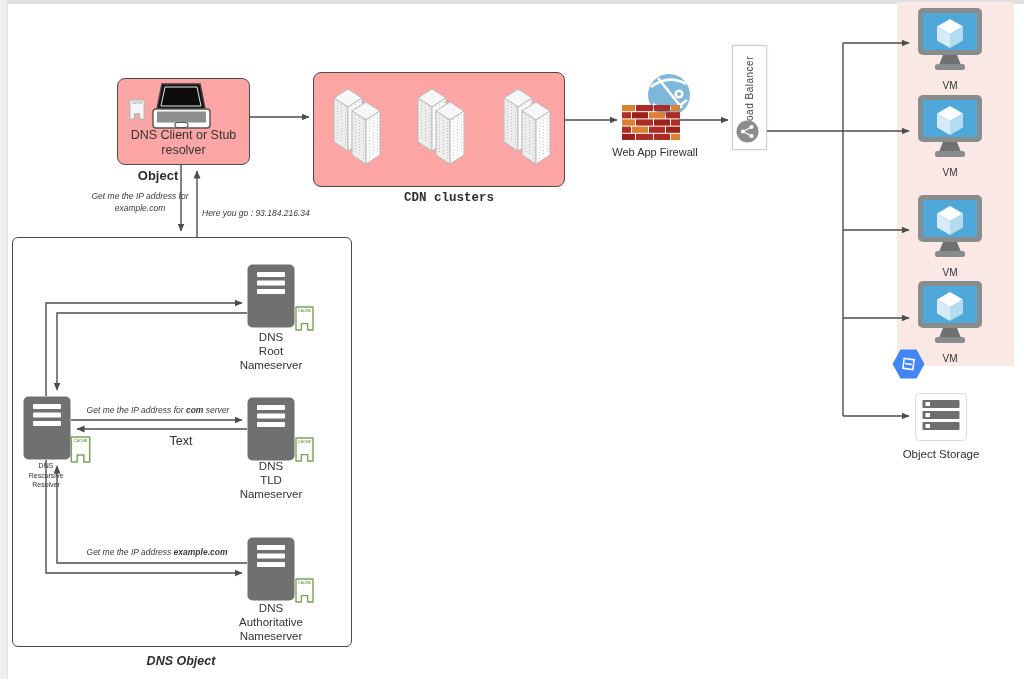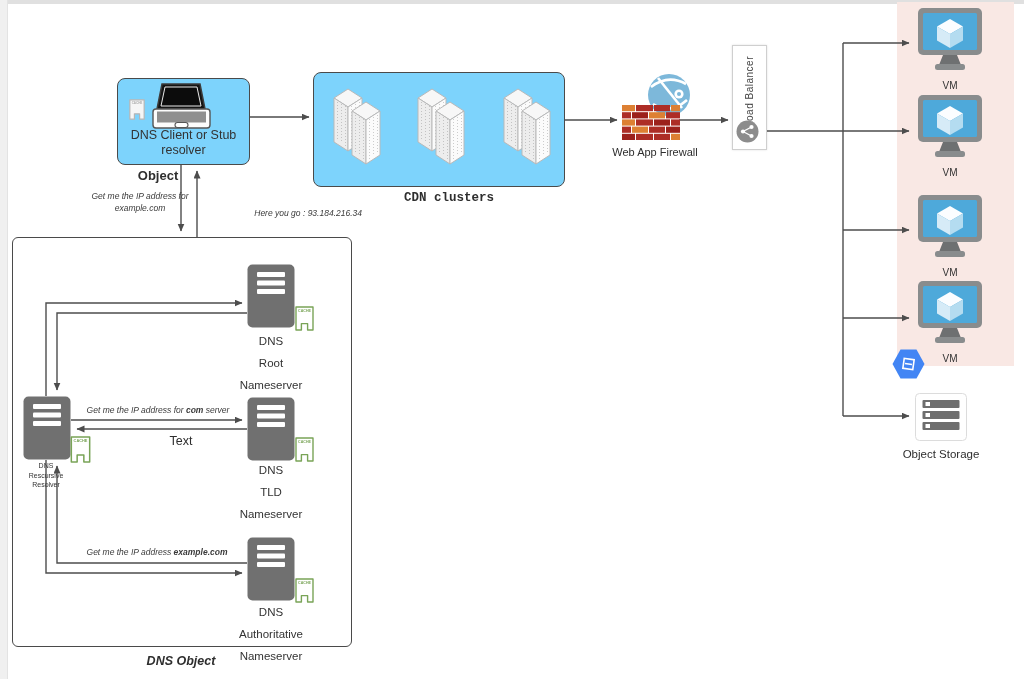--- a/index.html
+++ b/index.html
@@ -3,27 +3,27 @@
 <meta charset="utf-8">
 <style>
   html,body{margin:0;padding:0;background:#fff;}
   .stage{position:relative;width:1024px;height:679px;background:#fff;overflow:hidden;
          font-family:"Liberation Sans",sans-serif;color:#333;}
   .abs{position:absolute;}
   .edge-top{left:0;top:0;width:1024px;height:4px;background:#e0e0e0;}
   .edge-left{left:0;top:0;width:7px;height:679px;background:#f0f0f0;border-right:1px solid #e3e3e3;}
   .pink-panel{left:897px;top:2px;width:117px;height:364px;background:#f9e8e4;}
   .wires{left:0;top:0;width:1024px;height:679px;pointer-events:none;}
-  .node-box{border:1.6px solid #4a4a4a;border-radius:8px;background:#7dd3fc;}
+  .node-box{border:1.6px solid #4a4a4a;border-radius:8px;background:#fca5a5;}
   .caption{color:#2e2e2e;text-align:center;}
   .bold{font-weight:bold;}
   .italic{font-style:italic;}
   .msg{font-style:italic;font-size:8.5px;line-height:11.5px;color:#3a3a3a;text-align:center;white-space:pre-line;}
   .msg b{font-style:italic;}
-  .node-label{font-size:11.5px;line-height:22px;text-align:center;white-space:pre-line;color:#333;}
+  .node-label{font-size:11.5px;line-height:14px;text-align:center;white-space:pre-line;color:#333;}
   .client-title{font-size:12.5px;line-height:15px;text-align:center;color:#333;}
   .lb-box{left:732px;top:45px;width:33px;height:103px;background:#fff;border:1px solid #cfcfcf;
           box-shadow:0 0 2px rgba(0,0,0,.12);display:flex;align-items:flex-start;justify-content:center;}
   .lb-label{writing-mode:vertical-rl;transform:rotate(180deg);font-size:10px;color:#444;margin-top:10px;letter-spacing:.5px;}
   .vm-label{font-size:10px;text-align:center;color:#333;}
   .resolver-label{font-size:7px;line-height:9.5px;text-align:center;white-space:pre-line;color:#333;}
   .dns-box{left:12px;top:237px;width:338px;height:408px;border:1.6px solid #4a4a4a;border-radius:6px;background:transparent;}
   svg text.cache-t{font-family:"Liberation Sans",sans-serif;font-weight:bold;}
 </style>
 </head>
@@ -264,21 +264,21 @@
   <svg class="abs" style="left:295px;top:578px" width="19" height="25" viewBox="0 0 19 25">
     <use href="#g-cache"></use>
     <text class="cache-t" x="9.5" y="6" font-size="3.6" fill="#79a457" text-anchor="middle">CACHE</text>
   </svg>
   <div class="abs node-label" style="left:211px;top:601px;width:120px;">DNS
 Authoritative
 Nameserver</div>
 
   <div class="abs msg" style="left:60px;top:191px;width:160px;">Get me the IP address for
 example.com</div>
-  <div class="abs msg" style="left:202px;top:208px;width:160px;text-align:right;">Here you go : 93.184.216.34</div>
+  <div class="abs msg" style="left:202px;top:208px;width:160px;text-align:left;">Here you go : 93.184.216.34</div>
 
 
   <div class="abs msg" style="left:58px;top:405px;width:200px;"><span>Get me the IP address for </span><b>com</b><span> server</span></div>
 
   <div class="abs caption" style="left:141px;top:434px;width:80px;font-size:12.5px;">Text</div>
 
   <div class="abs msg" style="left:57px;top:547px;width:200px;"><span>Get me the IP address </span><b>example.com</b></div>
 
 </div>
 

